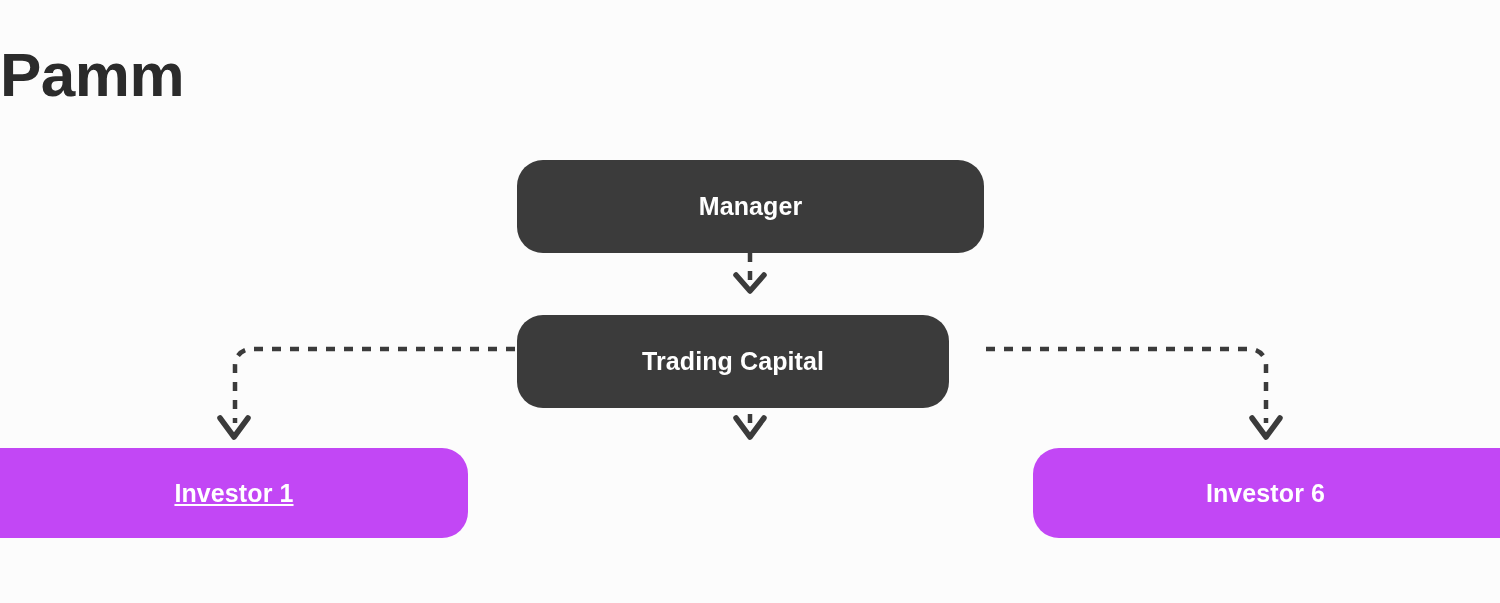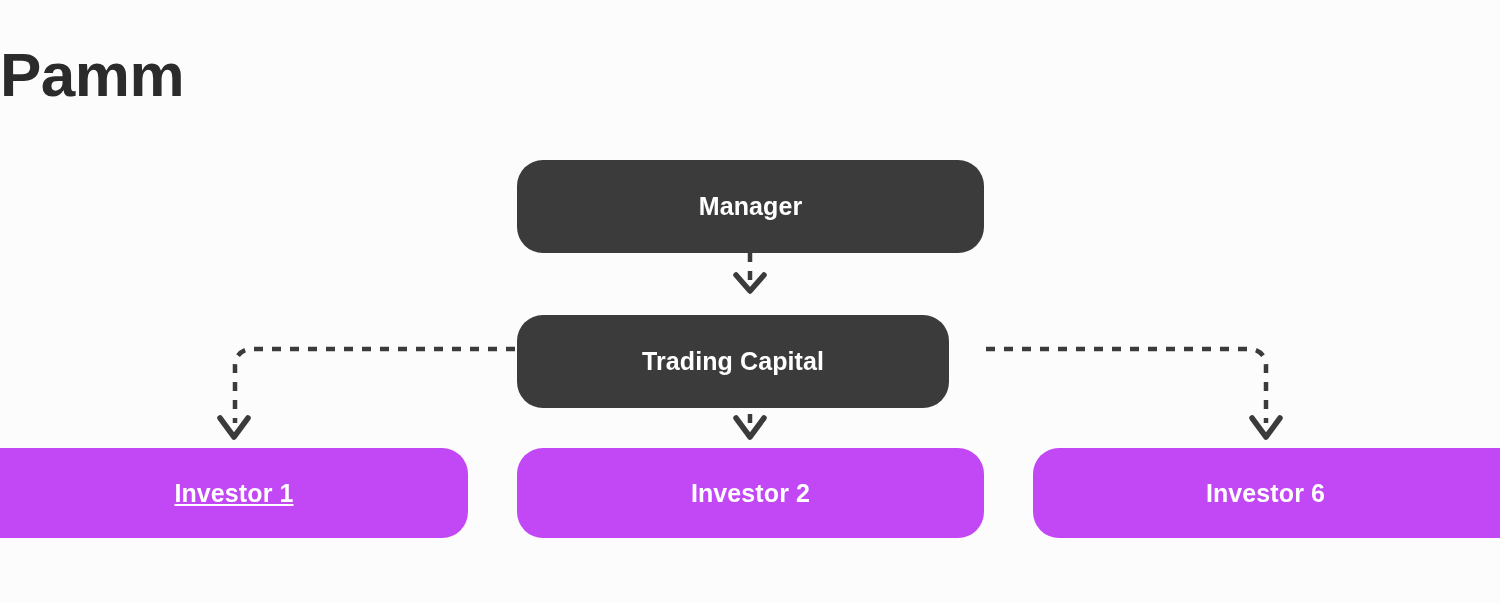--- a/index.html
+++ b/index.html
@@ -145,21 +145,18 @@
   </div>
 
   <div class="node node-dark" id="node-trading-capital">
     <span class="node-label">Trading Capital</span>
   </div>
 
   <div class="node node-purple" id="node-investor-1">
     <span class="node-label">Investor 1</span>
   </div>
 
-  <div class="node node-purple" id="node-investor-2">
-    <span class="node-label">Investor 2</span>
-  </div>
 
   <div class="node node-purple" id="node-investor-3">
     <span class="node-label">Investor 6</span>
   </div>
 
 </div>
 
 </body></html>

